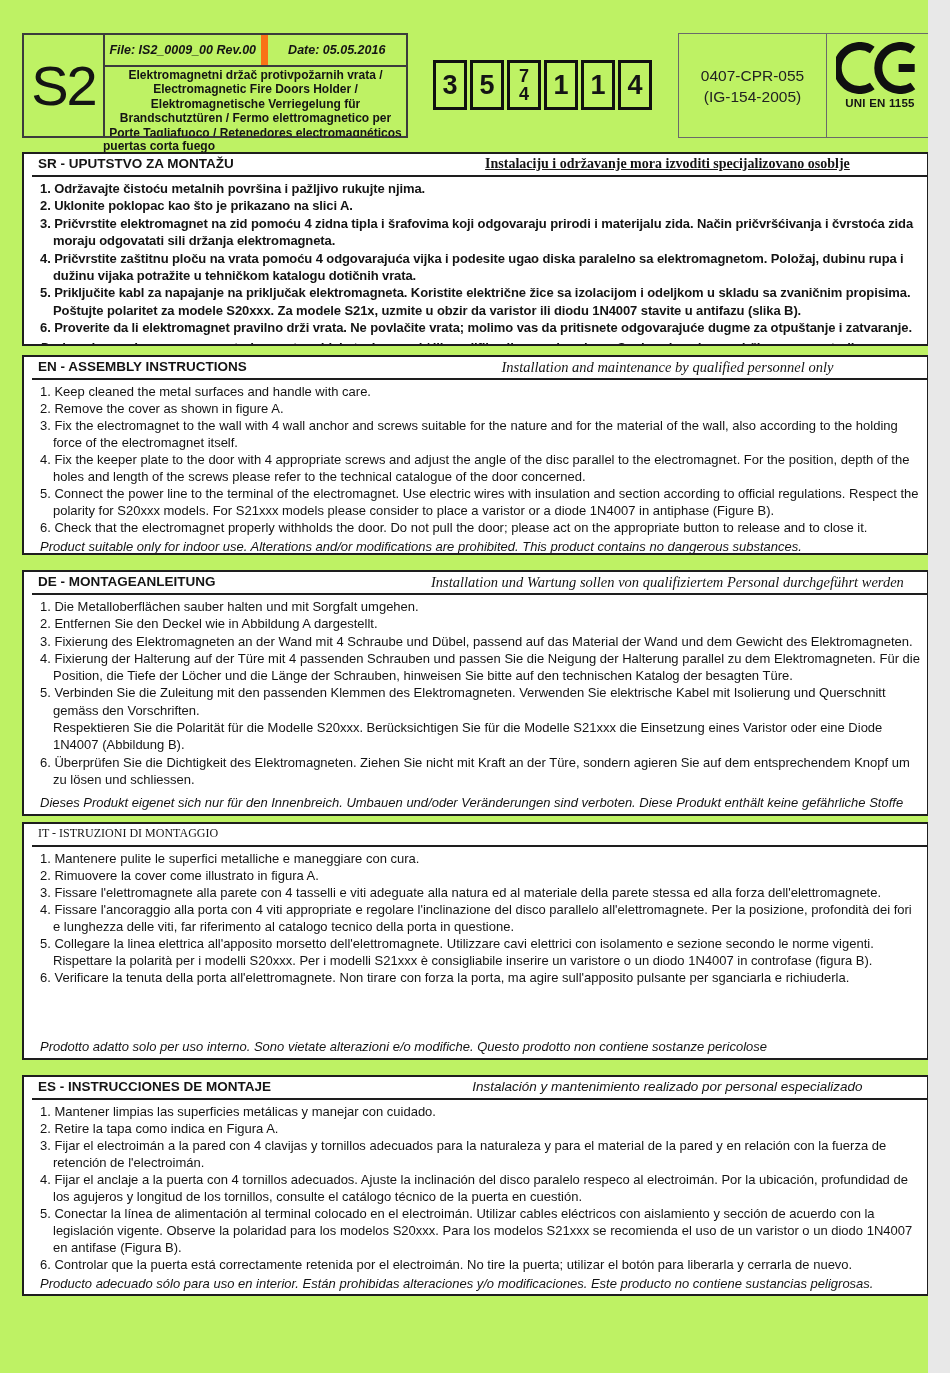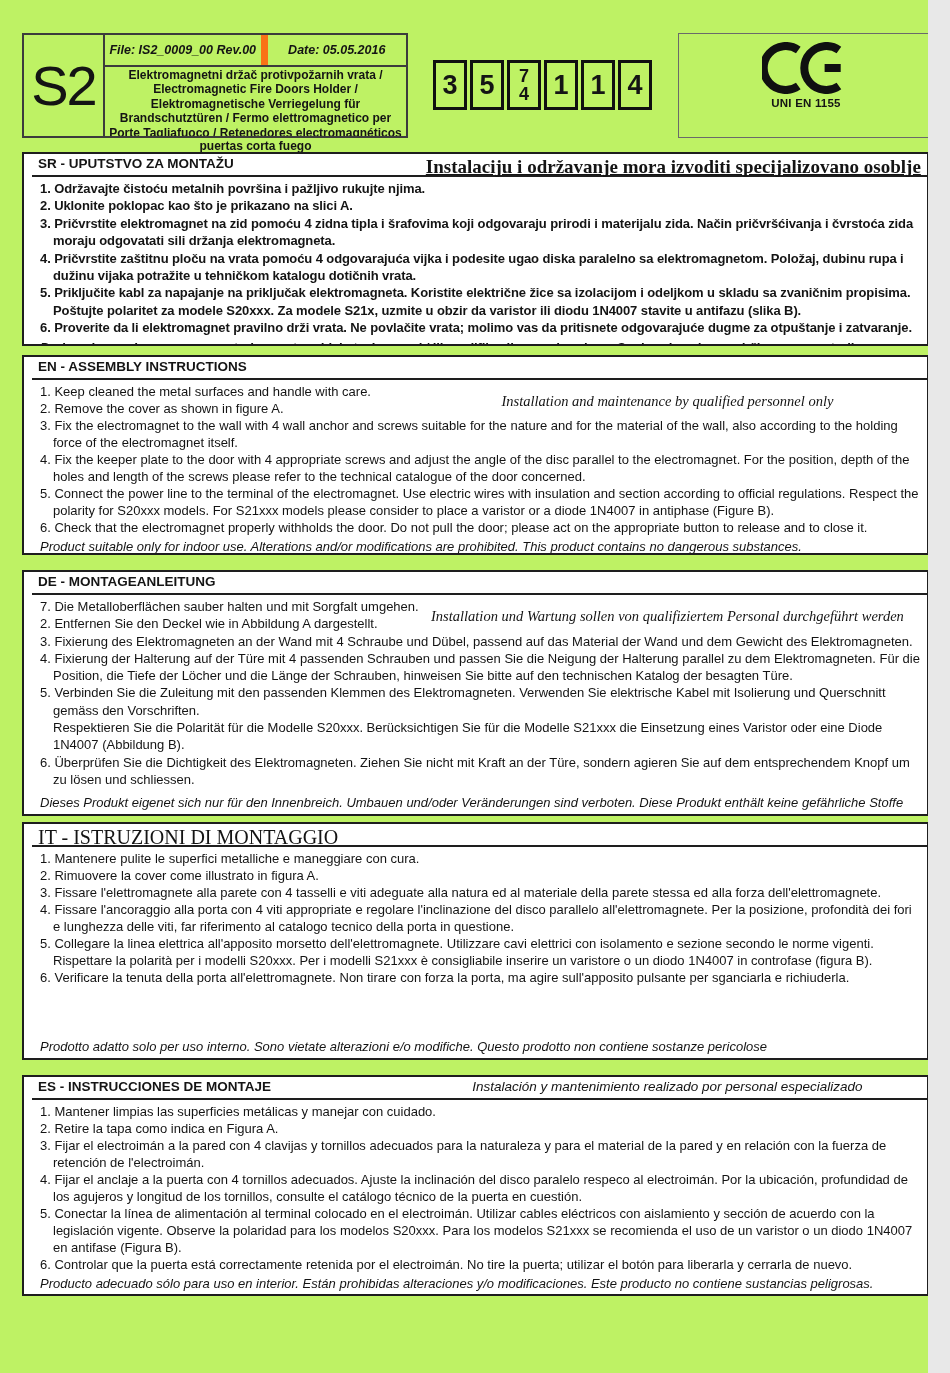--- a/index.html
+++ b/index.html
@@ -14,21 +14,21 @@
              font-size:56px;font-weight:500;letter-spacing:-2px;}
   .hdr-right{flex:1;display:flex;flex-direction:column;min-width:0;}
   .hdr-row1{height:32px;border-bottom:2px solid #3c3c3c;box-sizing:border-box;display:flex;}
   .hdr-file{width:54%;border-right:7px solid #f97316;box-sizing:border-box;
             display:flex;align-items:center;justify-content:center;
             font-style:italic;font-weight:bold;font-size:12.5px;}
   .hdr-date{flex:1;display:flex;align-items:center;justify-content:center;
             font-style:italic;font-weight:bold;font-size:12.5px;}
   .hdr-desc{flex:1;text-align:center;font-size:12px;font-weight:600;
             line-height:14.4px;padding:1px 2px;overflow:hidden;}
-  .desc-overflow{position:absolute;left:103px;top:139px;width:305px;text-align:center;
+  .desc-overflow{position:absolute;left:103px;top:139px;width:305px;
                  font-size:12px;font-weight:600;}
 
   .digits{position:absolute;left:433px;top:60px;display:flex;gap:3px;}
   .digit-box{width:34px;height:50px;border:3px solid #101010;box-sizing:border-box;
              display:flex;flex-direction:column;align-items:center;justify-content:center;
              font-weight:bold;font-size:27px;line-height:27px;}
   .digit-box .stack{font-size:18px;line-height:18.5px;font-weight:bold;text-align:center;}
 
   .cert-wrap{position:absolute;left:678px;top:33px;width:256px;height:105px;
              border:1.5px solid #6a6a6a;box-sizing:border-box;display:flex;}
@@ -52,25 +52,25 @@
   .sec-footer{margin-top:auto;padding-top:2px;font-style:italic;}
 
   .sec-sr{top:152px;height:194px;}
   .sec-en{top:355px;height:200px;}
   .sec-de{top:570px;height:246px;}
   .sec-it{top:822px;height:238px;}
   .sec-es{top:1075px;height:221px;}
 
   .sec-sr .sec-body{font-weight:600;letter-spacing:-0.1px;line-height:17.4px;}
   .sec-sr .sec-note{font-family:"Liberation Serif",serif;font-weight:bold;
-                    text-decoration:underline;font-size:19px;}
+                    text-decoration:underline;font-size:14px;}
   .sec-en .sec-note,.sec-de .sec-note,.sec-it .sec-note{
-      font-family:"Liberation Serif",serif;font-style:italic;font-size:14.5px;margin-top:34px;}
+      font-family:"Liberation Serif",serif;font-style:italic;font-size:14.5px;}
   .sec-es .sec-note{font-style:italic;font-size:13.5px;}
-  .sec-it .sec-title{font-family:"Liberation Serif",serif;font-weight:normal;font-size:20px;}
+  .sec-it .sec-title{font-family:"Liberation Serif",serif;font-weight:normal;font-size:12px;}
   .sec-de .sec-body{line-height:17.3px;}
 </style>
 </head>
 <body>
 
 <div class="page">
 
   <div class="hdr-table">
     <div class="hdr-model">S2</div>
     <div class="hdr-right">
@@ -89,20 +89,24 @@
     <div class="digit-box">
       <span class="stack">7</span>
       <span class="stack">4</span>
     </div>
     <div class="digit-box">1</div>
     <div class="digit-box">1</div>
     <div class="digit-box">4</div>
   </div>
 
   <div class="cert-wrap">
+    <div class="cpr-cell">
+      <div>0407-CPR-055</div>
+      <div>(IG-154-2005)</div>
+    </div>
     <div class="ce-cell">
       <span>
         <svg width="88" height="52" viewBox="0 0 104 60">
           <path d="M42.9 8.7 A26 26 0 1 0 42.9 51.3" stroke="#101010" stroke-width="9.5" fill="none"></path>
           <path d="M90.9 8.7 A26 26 0 1 0 90.9 51.3" stroke="#101010" stroke-width="9.5" fill="none"></path>
           <line x1="74" y1="30" x2="93" y2="30" stroke="#101010" stroke-width="9.5"></line>
         </svg>
       </span>
       <div class="ce-std">UNI EN 1155</div>
     </div>
@@ -139,21 +143,21 @@
       <div class="sec-footer">Product suitable only for indoor use. Alterations and/or modifications are prohibited. This product contains no dangerous substances.</div>
     </div>
   </div>
 
   <div class="sec sec-de">
     <div class="sec-head">
       <span class="sec-title">DE - MONTAGEANLEITUNG</span>
       <span class="sec-note">Installation und Wartung sollen von qualifiziertem Personal durchgeführt werden</span>
     </div>
     <div class="sec-body">
-      <div class="item">7. Die Metalloberflächen sauber halten und mit Sorgfalt umgehen.</div>
+      <div class="item">1. Die Metalloberflächen sauber halten und mit Sorgfalt umgehen.</div>
       <div class="item">2. Entfernen Sie den Deckel wie in Abbildung A dargestellt.</div>
       <div class="item">3. Fixierung des Elektromagneten an der Wand mit 4 Schraube und Dübel, passend auf das Material der Wand und dem Gewicht des Elektromagneten.</div>
       <div class="item">4. Fixierung der Halterung auf der Türe mit 4 passenden Schrauben und passen Sie die Neigung der Halterung parallel zu dem Elektromagneten. Für die Position, die Tiefe der Löcher und die Länge der Schrauben, hinweisen Sie bitte auf den technischen Katalog der besagten Türe.</div>
       <div class="item">5. Verbinden Sie die Zuleitung mit den passenden Klemmen des Elektromagneten. Verwenden Sie elektrische Kabel mit Isolierung und Querschnitt gemäss den Vorschriften.
 Respektieren Sie die Polarität für die Modelle S20xxx. Berücksichtigen Sie für die Modelle S21xxx die Einsetzung eines Varistor oder eine Diode 1N4007 (Abbildung B).</div>
       <div class="item">6. Überprüfen Sie die Dichtigkeit des Elektromagneten. Ziehen Sie nicht mit Kraft an der Türe, sondern agieren Sie auf dem entsprechendem Knopf um zu lösen und schliessen.</div>
       <div class="sec-footer">Dieses Produkt eigenet sich nur für den Innenbreich. Umbauen und/oder Veränderungen sind verboten. Diese Produkt enthält keine gefährliche Stoffe</div>
     </div>
   </div>
 

